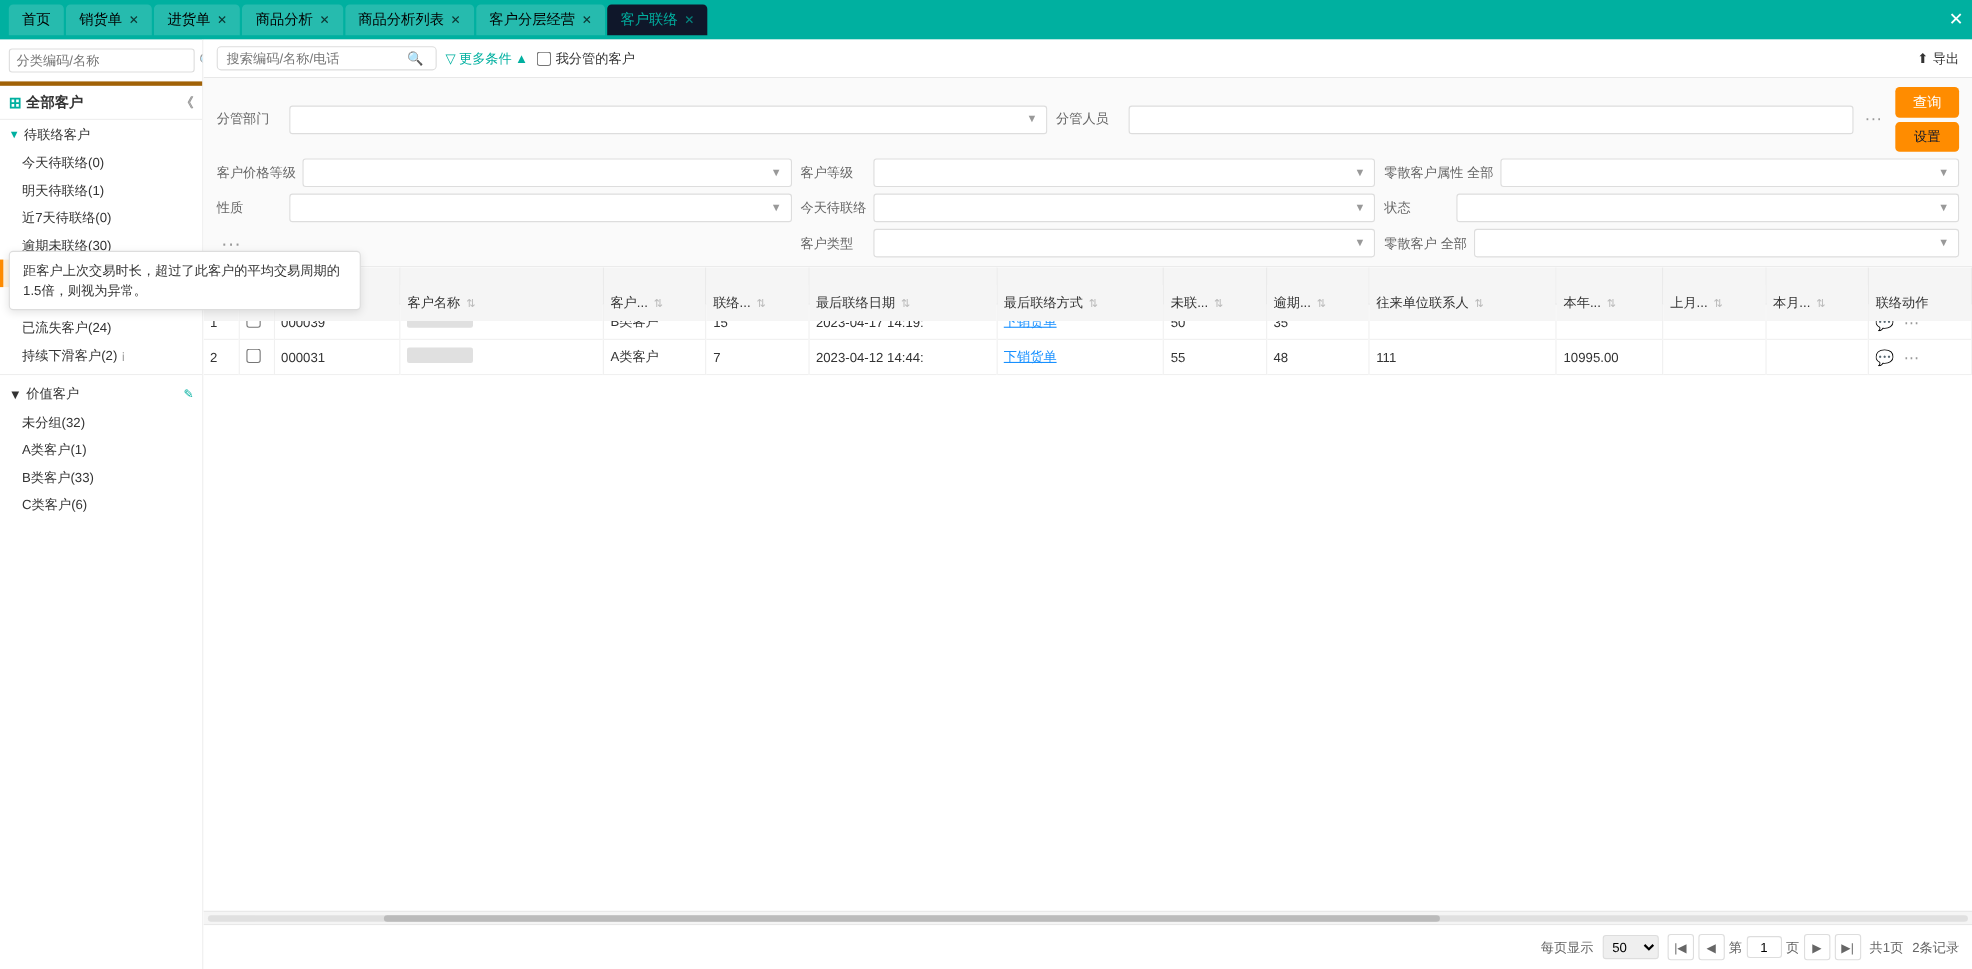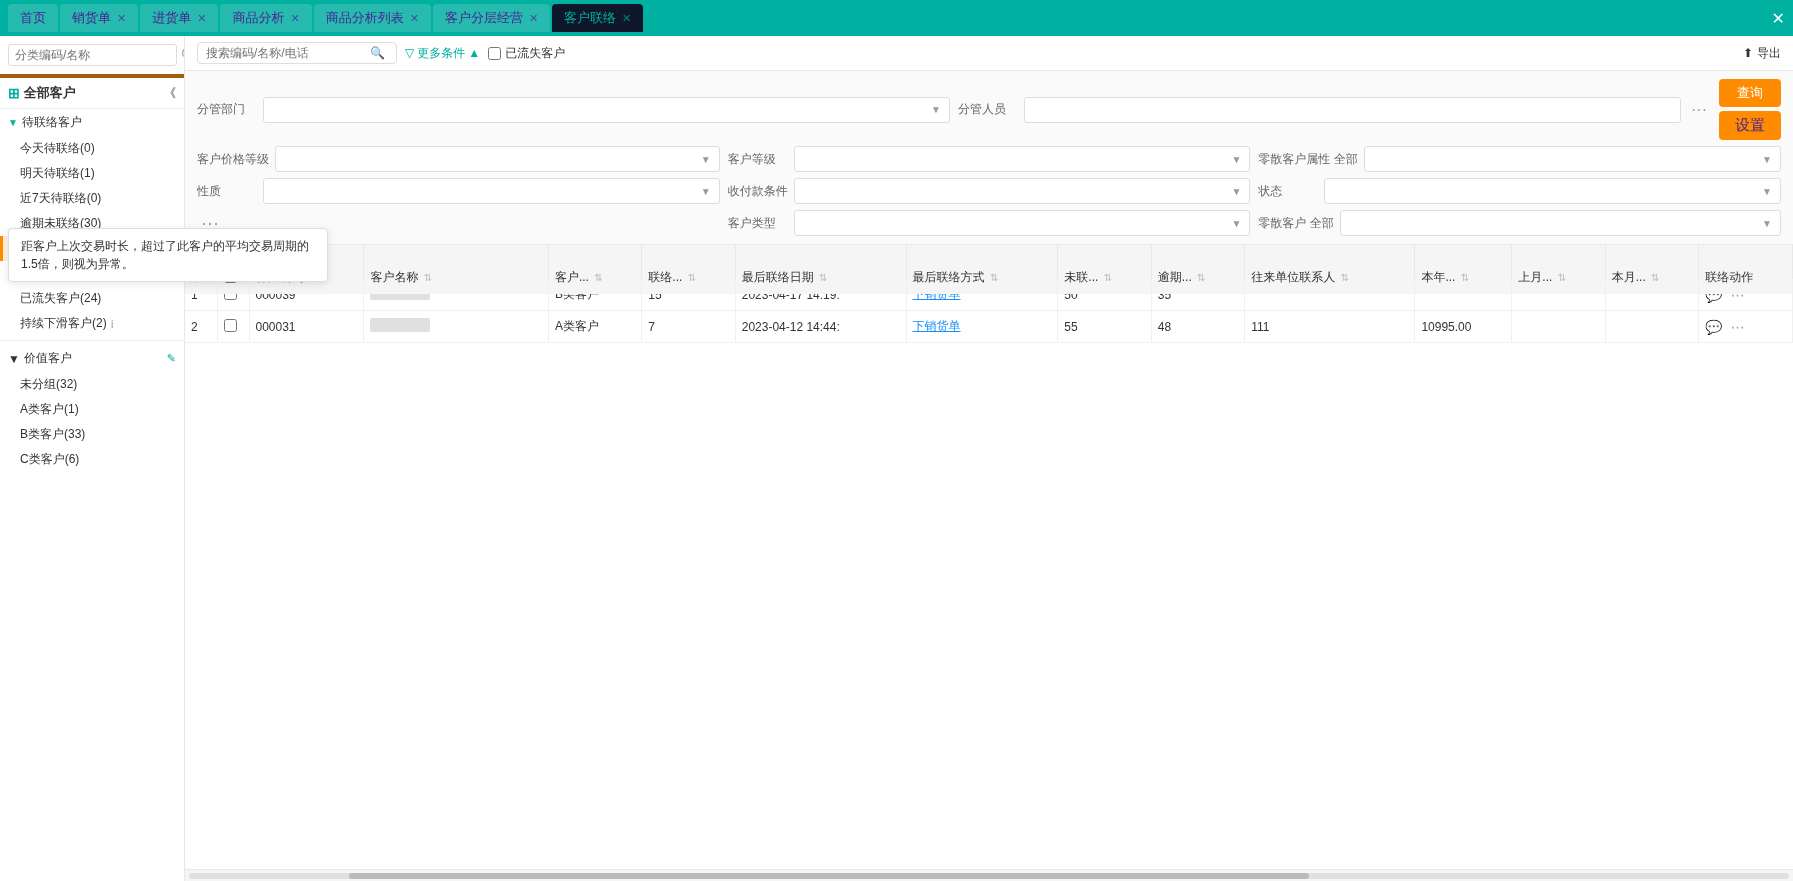--- a/index.html
+++ b/index.html
@@ -13,21 +13,21 @@
       height: 36px;
       padding: 0 8px;
       gap: 2px;
     }
     .nav-tab {
       display: flex;
       align-items: center;
       padding: 0 12px;
       height: 28px;
       background: rgba(255,255,255,0.15);
-      color: #4c1d95;
+      color: #000000;
       border-radius: 4px 4px 0 0;
       cursor: pointer;
       font-size: 13px;
       gap: 4px;
       white-space: nowrap;
     }
     .nav-tab.active {
       background: #0f172a;
       color: #00b0a0;
     }
@@ -277,25 +277,25 @@
       color: #fff;
       border: none;
       border-radius: 4px;
       padding: 5px 16px;
       font-size: 13px;
       cursor: pointer;
       white-space: nowrap;
     }
     .settings-btn {
       background: #ff8c00;
-      color: #4c1d95;
+      color: #0f172a;
       border: none;
       border-radius: 4px;
       padding: 5px 16px;
-      font-size: 15px;
+      font-size: 12px;
       cursor: pointer;
       white-space: nowrap;
     }
     .btn-group {
       display: flex;
       flex-direction: column;
       gap: 4px;
     }
 
     
@@ -563,21 +563,21 @@
         <input type="text" style="border: none; outline: none; font-size: 12px; width: 160px;" placeholder="搜索编码/名称/电话">
         <span style="color:#999;cursor:pointer;">🔍</span>
       </div>
       <div class="more-conditions">
         <span>▽</span>
         <span>更多条件</span>
         <span>▲</span>
       </div>
       <div class="my-customers">
         <input type="checkbox" style="">
-        <span>已流失客户</span>
+        <span>我分管的客户</span>
       </div>
       <div class="export-btn" style="margin-left:auto;">
         <span>⬆</span>
         <span>导出</span>
       </div>
     </div>
 
     <div class="advanced-filters">
 
       <div class="filter-row">
@@ -625,21 +625,21 @@
 
       <div class="filter-row">
         <div class="filter-field">
           <span class="filter-label">性质</span>
           <div class="filter-select">
             <span></span>
             <span class="arrow">▼</span>
           </div>
         </div>
         <div class="filter-field">
-          <span class="filter-label">收付款条件</span>
+          <span class="filter-label">今天待联络</span>
           <div class="filter-select">
             <span></span>
             <span class="arrow">▼</span>
           </div>
         </div>
         <div class="filter-field">
           <span class="filter-label">状态</span>
           <div class="filter-select">
             <span></span>
             <span class="arrow">▼</span>
@@ -793,15 +793,34 @@
         </tbody>
       </table>
     </div>
 
     <div class="scrollbar-area">
       <div class="scrollbar-track">
         <div class="scrollbar-thumb"></div>
       </div>
     </div>
 
+    <div class="pagination">
+      <span class="pagination-label">每页显示</span>
+      <select class="pagination-select">
+        <option>50</option>
+        <option>100</option>
+        <option>200</option>
+      </select>
+      <div class="pagination-nav">
+        <div class="page-btn">|◀</div>
+        <div class="page-btn">◀</div>
+        <span class="pagination-label">第</span>
+        <input type="text" class="page-input" value="1" style="">
+        <span class="pagination-label">页</span>
+        <div class="page-btn">▶</div>
+        <div class="page-btn">▶|</div>
+      </div>
+      <span class="total-label">共1页</span>
+      <span class="total-label">2条记录</span>
+    </div>
 
   </div>
 </div>
 
 </body></html>

